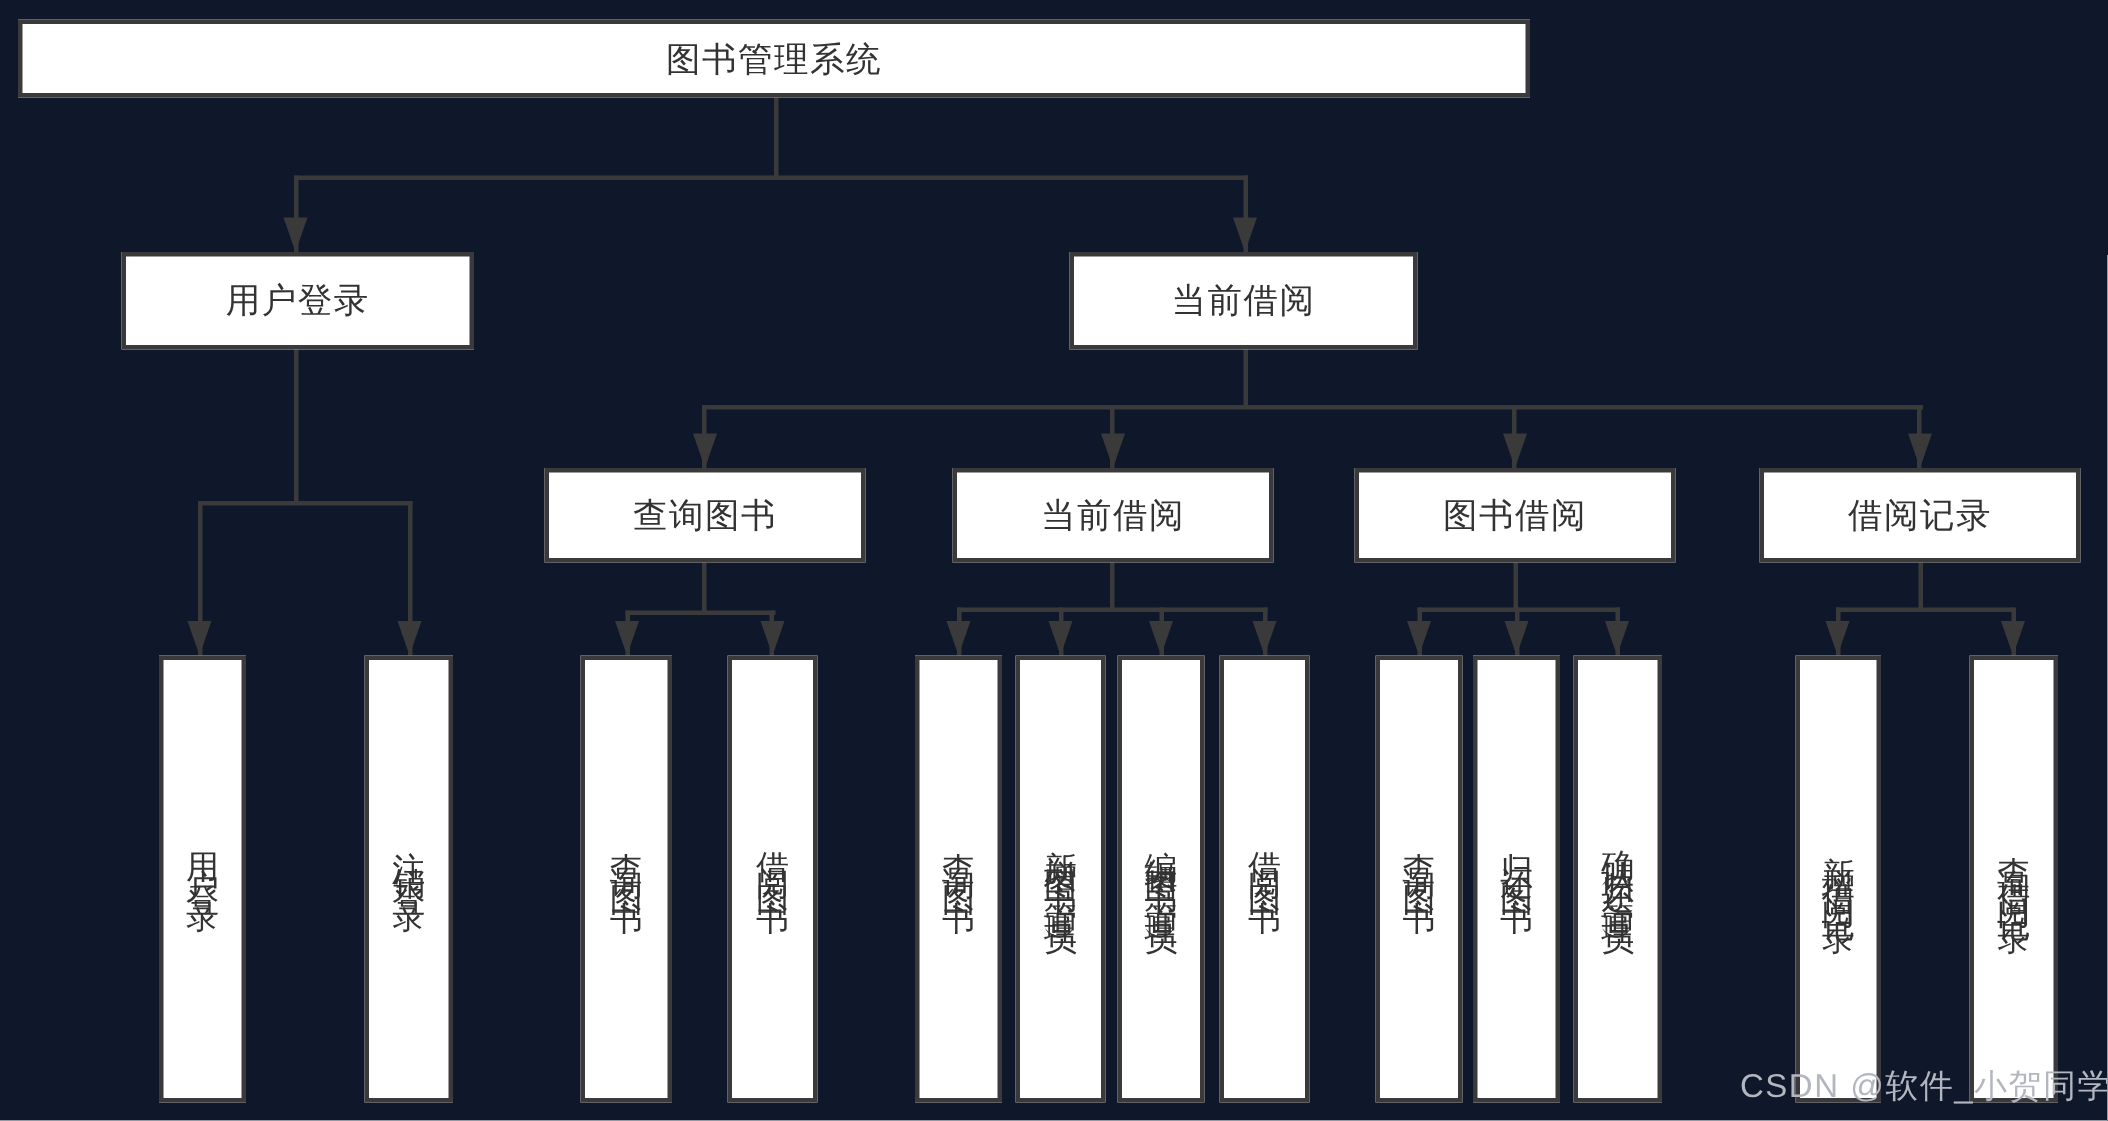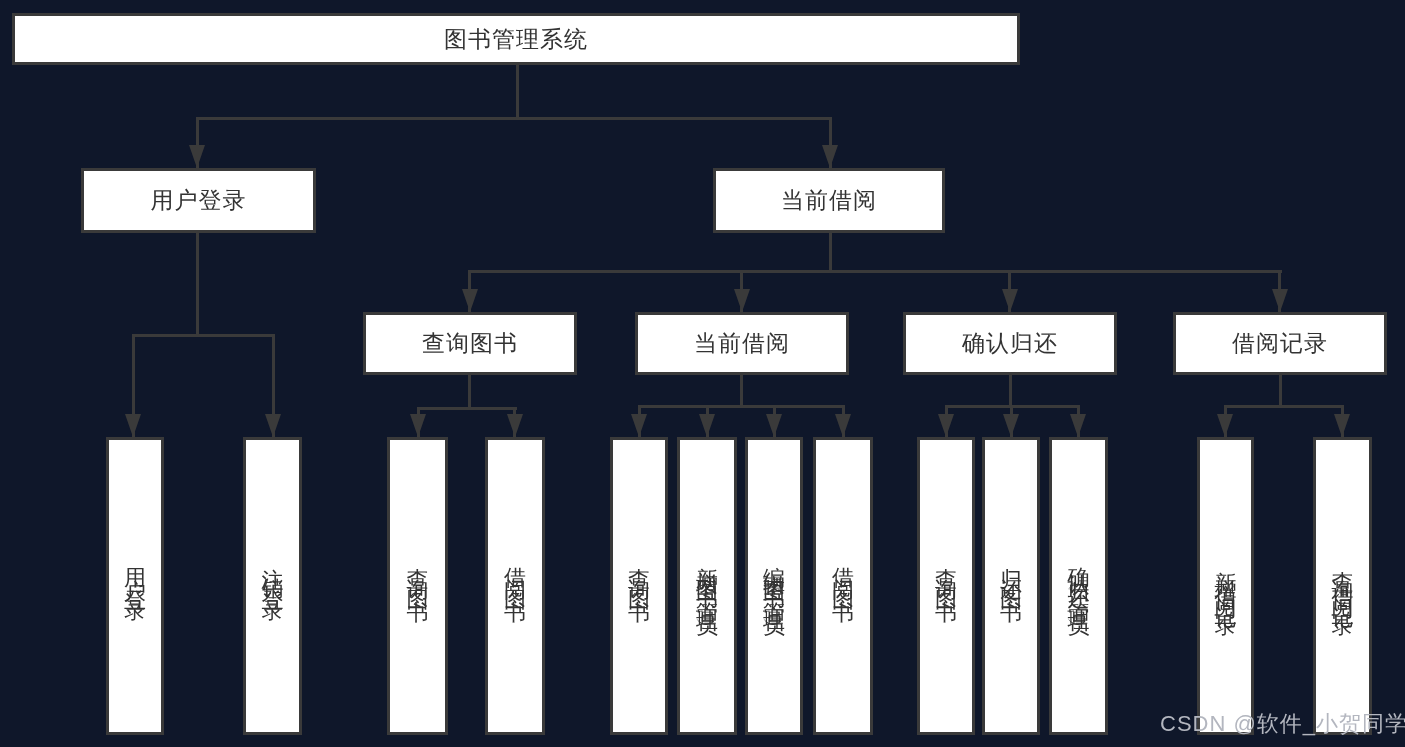--- a/index.html
+++ b/index.html
@@ -106,21 +106,21 @@
     <span>当前借阅</span>
   </div>
 
   <div class="box" style="left:363px;top:312px;width:214px;height:63px">
     <span>查询图书</span>
   </div>
   <div class="box" style="left:635px;top:312px;width:214px;height:63px">
     <span>当前借阅</span>
   </div>
   <div class="box" style="left:903px;top:312px;width:214px;height:63px">
-    <span>确认归还</span>
+    <span>图书借阅</span>
   </div>
   <div class="box" style="left:1173px;top:312px;width:214px;height:63px">
     <span>借阅记录</span>
   </div>
 
   <div class="box" style="left:106px;top:437px;width:58px;height:298px">
     <span class="vtext">用户登录</span>
   </div>
   <div class="box" style="left:243px;top:437px;width:59px;height:298px">
     <span class="vtext">注销登录</span>

